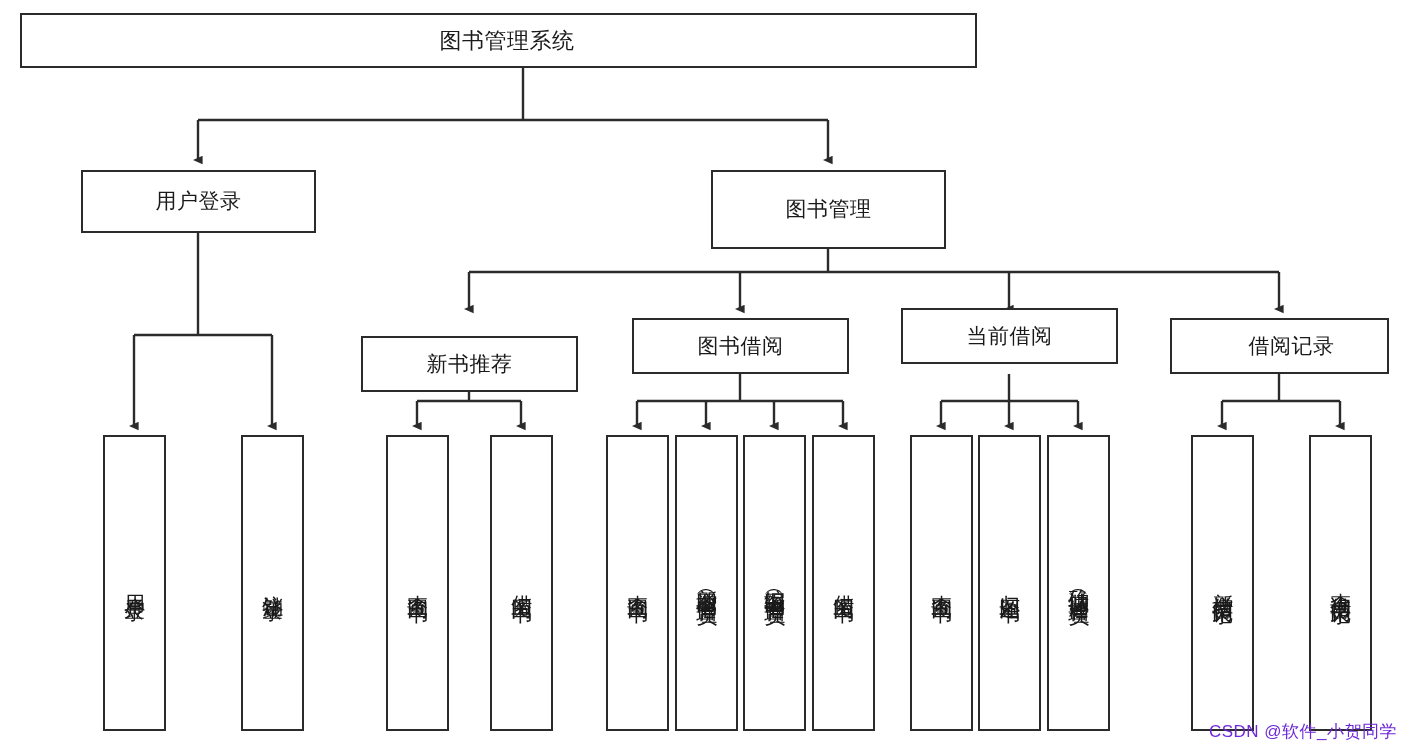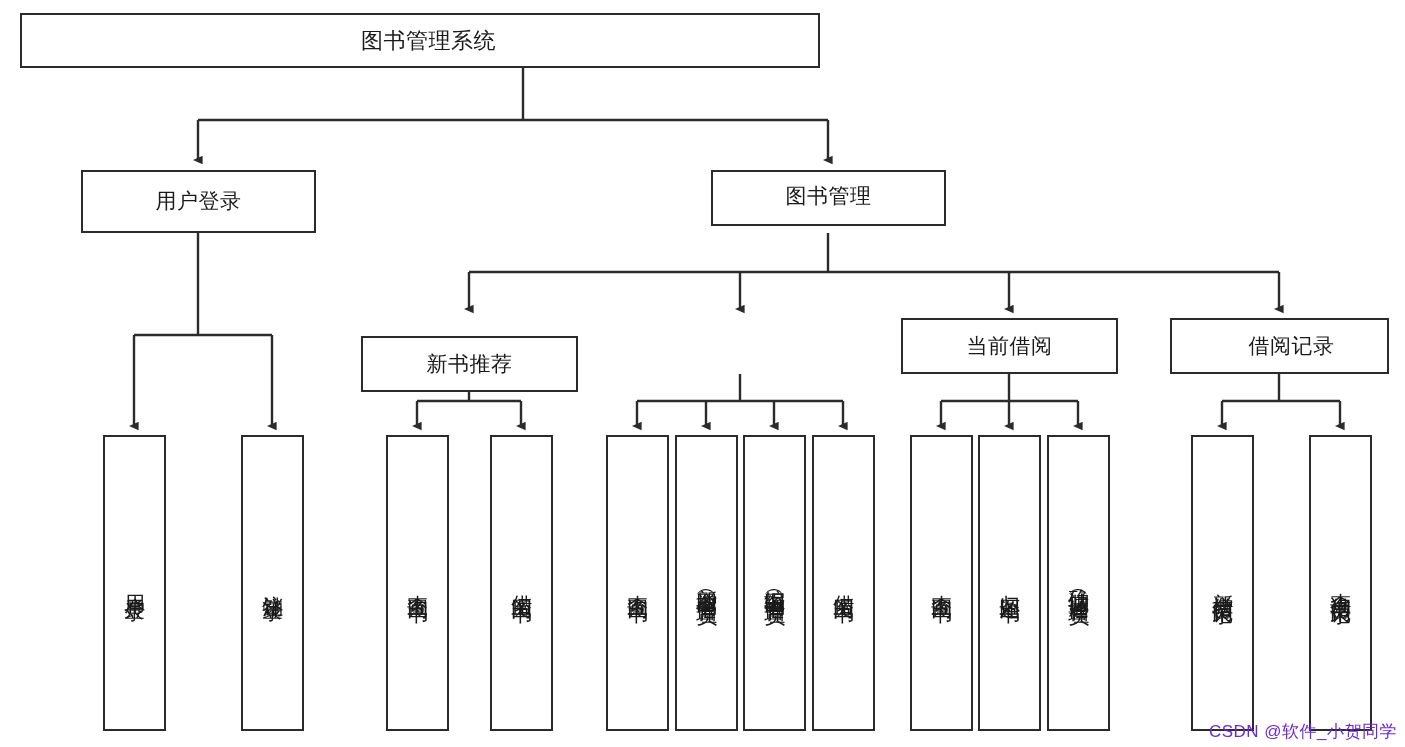--- a/index.html
+++ b/index.html
@@ -120,35 +120,38 @@
       <path d="M1009,401 L1009,426" marker-end="url(#arrow)"></path>
       <path d="M1078,401 L1078,426" marker-end="url(#arrow)"></path>
 
       <path d="M1279,374 L1279,401"></path>
       <path d="M1222,401 L1340,401"></path>
       <path d="M1222,401 L1222,426" marker-end="url(#arrow)"></path>
       <path d="M1340,401 L1340,426" marker-end="url(#arrow)"></path>
     </g>
   </svg>
 
-  <div class="node horiz root" style="left:20px; top:13px; width:800px; height:55px;padding-left:17px;">
+  <div class="node horiz root" style="left:20px; top:13px; width:957px; height:55px;padding-left:17px;">
     <span class="label">图书管理系统</span>
   </div>
 
   <div class="node horiz" style="left:81px; top:170px; width:235px; height:63px;">
     <span class="label">用户登录</span>
   </div>
-  <div class="node horiz" style="left:711px; top:170px; width:235px; height:56px;font-family:Liberation Mono, monospace;">
+  <div class="node horiz" style="left:711px; top:170px; width:235px; height:79px;">
     <span class="label">图书管理</span>
   </div>
 
   <div class="node horiz" style="left:361px; top:336px; width:217px; height:56px;">
     <span class="label">新书推荐</span>
   </div>
-  <div class="node horiz" style="left:901px; top:318px; width:217px; height:56px;">
+  <div class="node horiz" style="left:632px; top:318px; width:217px; height:56px;">
+    <span class="label">图书借阅</span>
+  </div>
+  <div class="node horiz" style="left:901px; top:308px; width:217px; height:56px;">
     <span class="label">当前借阅</span>
   </div>
   <div class="node horiz" style="left:1170px; top:318px; width:219px; height:56px;padding-left:24px;">
     <span class="label">借阅记录</span>
   </div>
 
   <div class="node vert" style="left:103px; top:435px; width:63px; height:296px;">
     <span class="label">用户登录</span>
   </div>
   <div class="node vert" style="left:241px; top:435px; width:63px; height:296px;">

